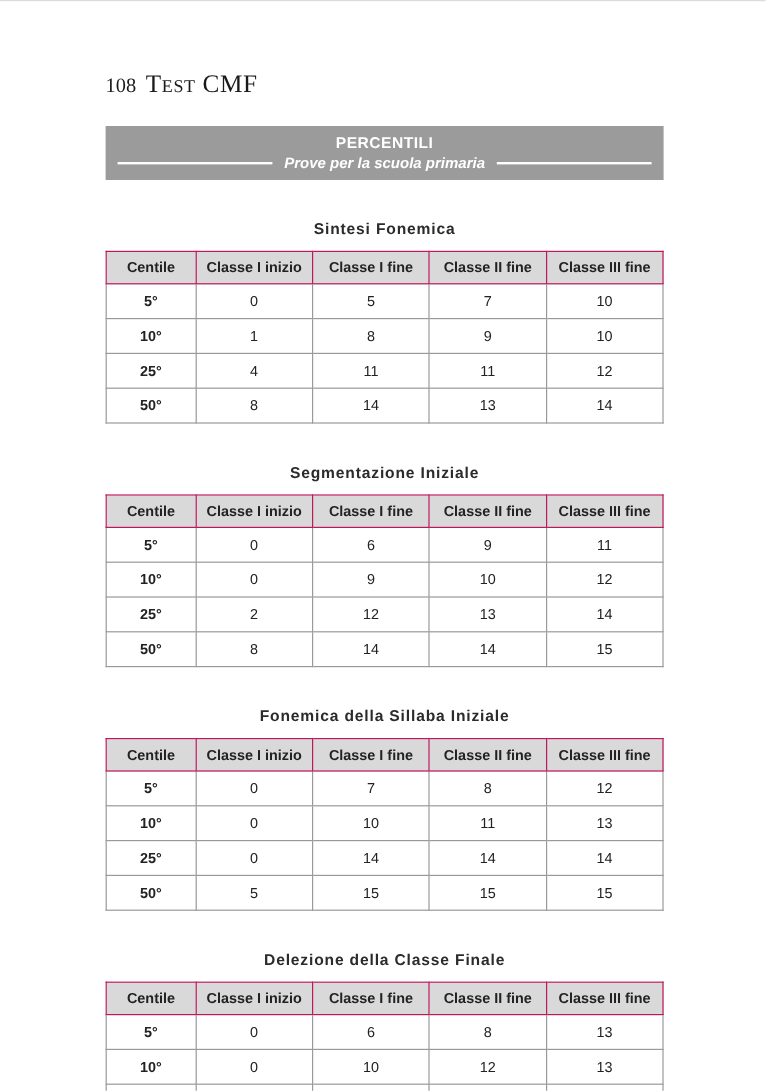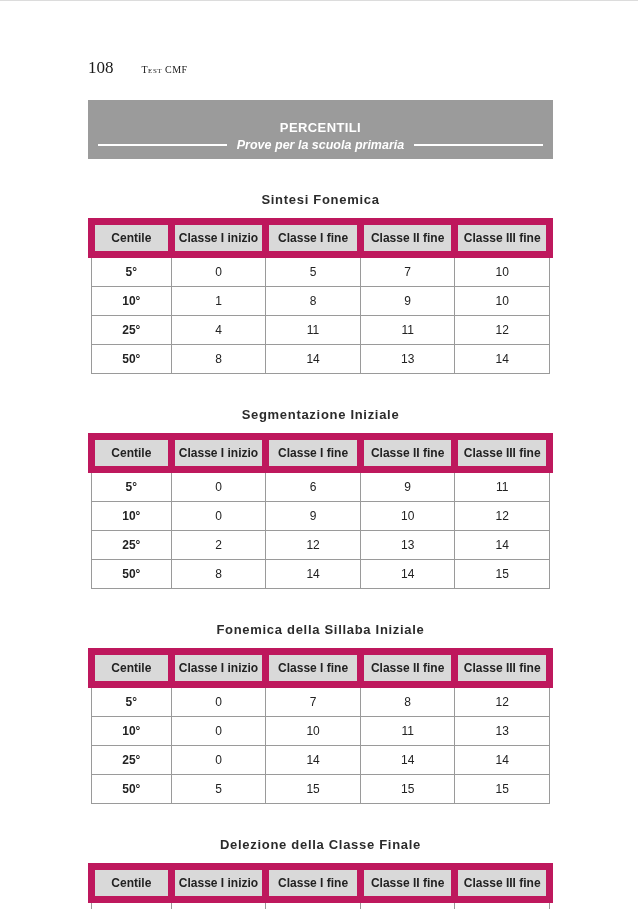--- a/index.html
+++ b/index.html
@@ -23,31 +23,31 @@
   .page-header {
     display: flex;
     align-items: baseline;
     font-family: "Liberation Serif", serif;
     color: #1a1a1a;
   }
   .page-number {
     font-size: 17px;
   }
   .page-header-title {
-    margin-left: 28px;
+    margin-left: 8px;
     font-variant: small-caps;
-    font-size: 10px;
+    font-size: 21px;
     letter-spacing: 0.5px;
   }
   
   .banner {
     margin-top: 22px;
     background: #9b9b9b;
     color: #ffffff;
-    padding: 20px 10px 7px 10px;
+    padding: 6px 10px 7px 10px;
   }
   .banner-title {
     text-align: center;
     font-weight: bold;
     font-size: 13px;
     letter-spacing: 0.4px;
   }
   .banner-subrow {
     display: flex;
     align-items: center;
@@ -82,21 +82,21 @@
     width: 100%;
     border-collapse: collapse;
     font-size: 12px;
     color: #222;
     table-layout: fixed;
   }
   table.ptable th {
     background: #d9d9d9;
     font-weight: bold;
     padding: 6px 2px;
-    border: 7px solid #be185d;
+    border: 1px solid #be185d;
     text-align: center;
     font-size: 12px;
   }
   table.ptable td {
     padding: 7px 2px;
     border: 1px solid #9a9a9a;
     text-align: center;
     background: #ffffff;
   }
   table.ptable th:first-child,

